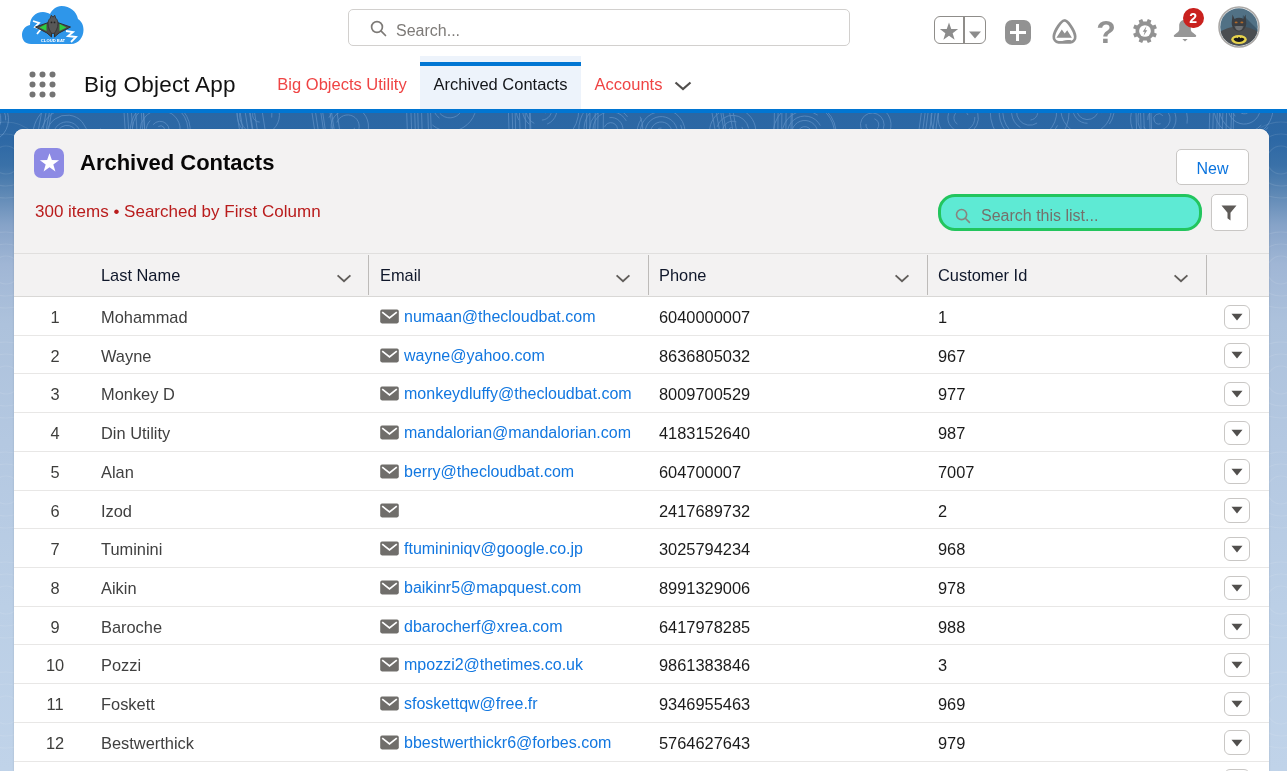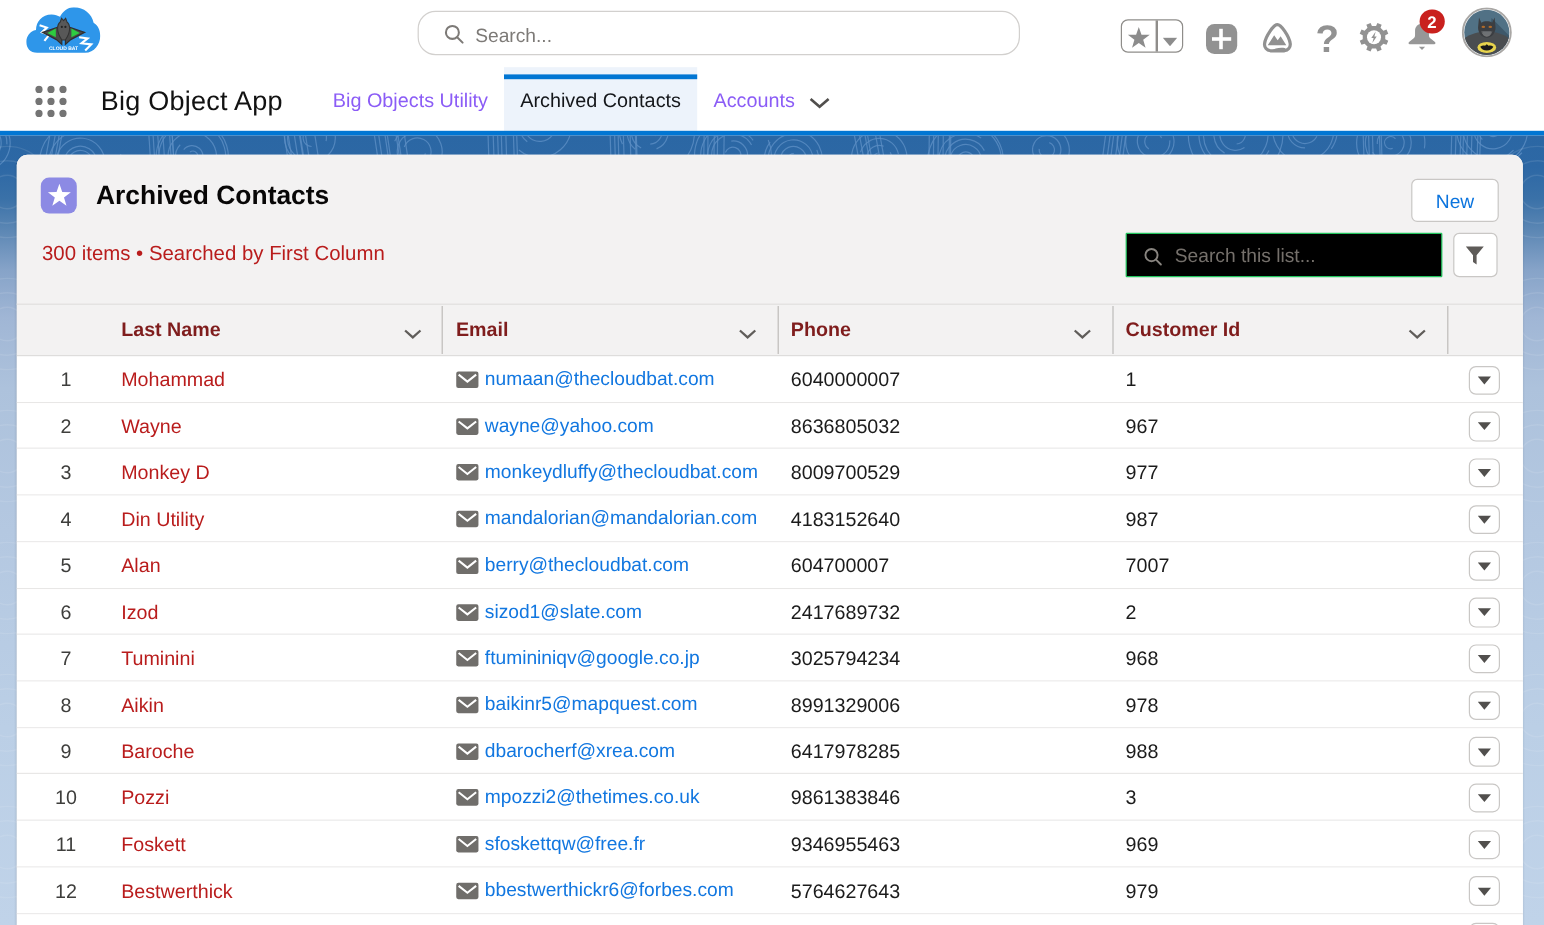--- a/index.html
+++ b/index.html
@@ -2,50 +2,50 @@
 <html><head>
 <meta charset="utf-8">
 <style>
 *{margin:0;padding:0;box-sizing:border-box}
 html,body{width:1287px;height:771px}
 body{font-family:"Liberation Sans",sans-serif;background:#fff;overflow:hidden}
 #page{position:relative;width:1287px;height:771px;overflow:hidden}
 .abs{position:absolute}
 
 #ghead{position:absolute;left:0;top:0;width:1287px;height:56px;background:#fff}
-#gsearch{position:absolute;left:348px;top:9px;width:502px;height:37px;border:1px solid #d2d0ce;border-radius:15px;background:#fff}
+#gsearch{position:absolute;left:348px;top:9px;width:502px;height:37px;border:1px solid #d2d0ce;border-radius:5px;background:#fff}
 #gsearch .ph{position:absolute;left:47px;top:11.5px;font-size:16px;color:#7d7a77}
 
 #nav{position:absolute;left:0;top:56px;width:1287px;height:53px;background:#fff}
 #navline{position:absolute;left:0;top:109px;width:1287px;height:4px;background:#0176d3}
 #appname{position:absolute;left:84px;top:16px;font-size:22.5px;color:#121212;letter-spacing:.2px}
-.tab{position:absolute;top:0;height:53px;font-size:16.5px;color:#8b5cf6}
+.tab{position:absolute;top:0;height:53px;font-size:16.5px;color:#ef4444}
 .tabtxt{position:absolute;top:2px;width:100%;height:100%;display:flex;align-items:center;justify-content:center;white-space:nowrap}
 #tab-active{left:420px;width:161px;background:#edf3fb;color:#14161a}
 #tab-active .bar{position:absolute;left:0;top:6px;width:100%;height:3.8px;background:#0176d3}
 
 #bg{position:absolute;left:0;top:113px;width:1287px;height:658px;background:linear-gradient(180deg,#2b67a4 0%,#2d68a5 4%,#3a71a8 8%,#5c87b4 12%,#86a3c8 17%,#a0b6d5 23%,#adc2dc 32%,#b4c8e1 50%,#bbcfe6 75%,#c0d3e9 100%)}
 #card{position:absolute;left:14px;top:128.5px;width:1254.5px;height:642.5px;background:#fff;border-radius:9px 9px 0 0;box-shadow:0 1px 2px rgba(0,0,0,.15)}
 #chead{position:absolute;left:0;top:0;width:100%;height:125px;background:#f3f2f2;border-radius:9px 9px 0 0}
 #objicon{position:absolute;left:20px;top:19.5px;width:30px;height:30px;border-radius:7px;background:#8c8ae4}
 #ctitle{position:absolute;left:66px;top:21px;font-size:22px;font-weight:bold;color:#080707}
 #cmeta{position:absolute;left:21px;top:73px;font-size:17px;color:#b91c1c}
 #newbtn{position:absolute;left:1162px;top:20.5px;width:73px;height:35.5px;background:#fff;border:1px solid #c9c7c5;border-radius:5px;color:#0b74de;font-size:16px;display:flex;align-items:center;justify-content:center;padding-top:4px}
-#lsearch{position:absolute;left:924px;top:65.5px;width:264px;height:37px;background:#000000;border:1px solid #22c55e;border-radius:1px}
+#lsearch{position:absolute;left:924px;top:65.5px;width:264px;height:37px;background:#5eead4;border:3px solid #22c55e;border-radius:17px}
 #lsearch .ph{position:absolute;left:40px;top:9.5px;font-size:16px;color:#75706b}
 #filterbtn{position:absolute;left:1196.5px;top:65.5px;width:37.5px;height:37px;background:#fff;border:1px solid #c9c7c5;border-radius:5px;display:flex;align-items:center;justify-content:center}
 
 #thead{position:absolute;left:0;top:124.5px;width:100%;height:44px;background:#f3f2f2;border-top:1px solid #e0dfde;border-bottom:1px solid #d9d8d6}
-#thead .ht{position:absolute;top:0;height:42px;line-height:42px;font-size:16.4px;font-weight:bold;color:#7f1d1d}
+#thead .ht{position:absolute;top:0;height:42px;line-height:42px;font-size:16.4px;font-weight:normal;color:#0f172a}
 #thead .div{position:absolute;top:1px;height:40px;width:1px;background:#bdbbb9}
 #thead .hchev{position:absolute;top:20px}
 #tbody{position:absolute;left:0;top:168.5px;width:100%}
 .row{position:relative;width:100%;height:38.72px;border-bottom:1px solid #e8e7e6;background:#fff}
 .row .num{position:absolute;left:0;top:0;width:82px;height:40px;line-height:40px;text-align:center;font-size:16.4px;color:#3e3e3c}
-.row .c1{position:absolute;left:87px;top:0;height:40px;line-height:40px;font-size:16.4px;color:#b91c1c}
+.row .c1{position:absolute;left:87px;top:0;height:40px;line-height:40px;font-size:16.4px;color:#404040}
 .row .env{position:absolute;left:366px;top:12px}
 .row .c2{position:absolute;left:390px;top:0;height:40px;line-height:40px;font-size:16px;color:#1277e0}
 .row .c3{position:absolute;left:645px;top:0;height:40px;line-height:40px;font-size:16.4px;color:#1b1b1b}
 .row .c4{position:absolute;left:924px;top:0;height:40px;line-height:40px;font-size:16.4px;color:#1b1b1b}
 .row .act{position:absolute;left:1210px;top:7.5px;width:25.5px;height:24.5px;border:1px solid #c9c7c5;border-radius:6px;background:#fff;display:flex;align-items:center;justify-content:center}
 </style>
 </head>
 <body>
 <div id="page">
 
@@ -501,21 +501,20 @@
             </svg>
           </div>
         </div>
 <div class="row">
           <div class="num">6</div>
           <div class="c1">Izod</div>
           <div class="env"><svg width="19" height="15" viewBox="0 0 19 15">
               <rect x="0.2" y="0.6" width="18.6" height="13.8" rx="1.8" fill="#706e6b"></rect>
               <polyline points="2.2,3.2 9.5,9 16.8,3.2" fill="none" stroke="#fff" stroke-width="1.7"></polyline>
             </svg></div>
-          <div class="c2">sizod1@slate.com</div>
           <div class="c3">2417689732</div>
           <div class="c4">2</div>
           <div class="act">
             <svg width="12" height="8" viewBox="0 0 12 8">
               <polygon points="0.5,0.8 11.5,0.8 6,7.4" fill="#514f4d"></polygon>
             </svg>
           </div>
         </div>
 <div class="row">
           <div class="num">7</div>

